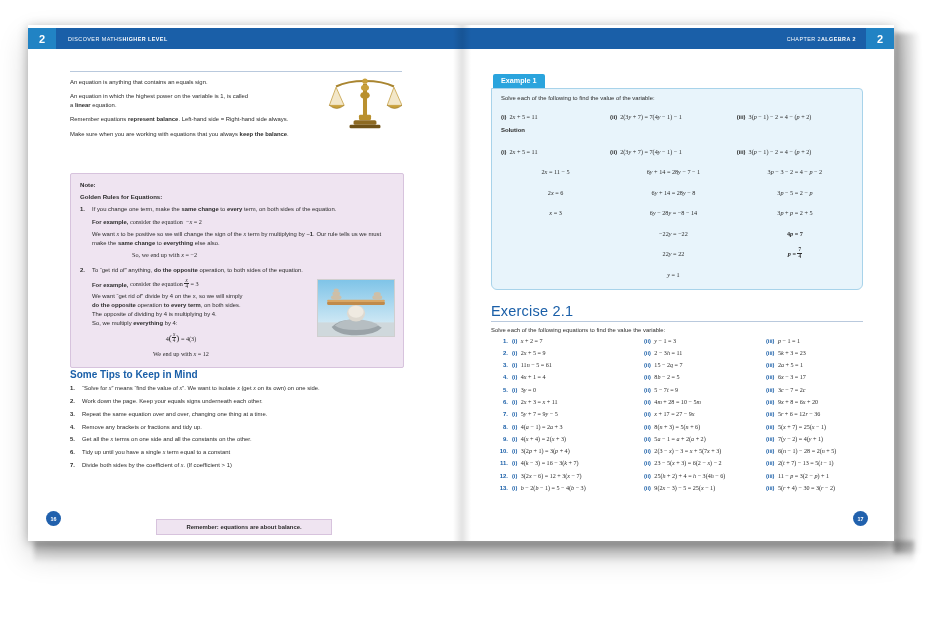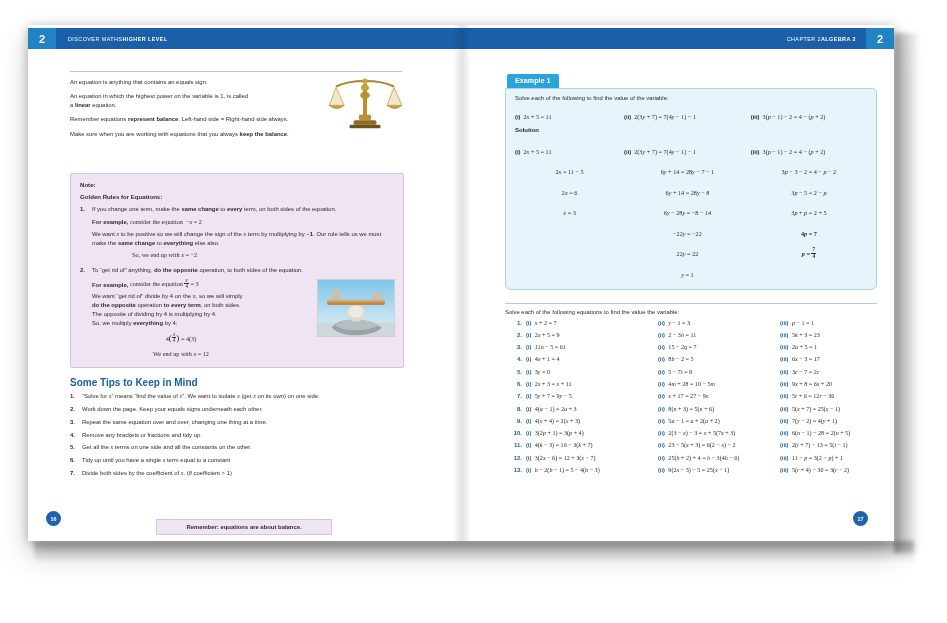--- a/index.html
+++ b/index.html
@@ -79,39 +79,39 @@
   .note-inner .lbl{font-size:6.1px;font-weight:bold;color:#2b2b2b;margin-bottom:5px;}
   .olist{margin:0;padding:0;list-style:none;}
   .olist>li{position:relative;padding-left:12px;margin-bottom:4px;font-size:5.9px;line-height:1.5;color:#2b2b2b;}
   .olist>li>.num{position:absolute;left:0;top:0;font-weight:bold;}
   .sub{margin-top:3px;}
   .indentline{margin-left:40px;margin-top:3px;}
   .stones{
     position:absolute;left:246px;top:105px;width:76px;height:56px;border:1px solid #cfcfcf;
   }
 
-  .tips{position:absolute;left:42px;top:352px;width:332px;}
+  .tips{position:absolute;left:42px;top:344px;width:332px;}
   .tips .h2{color:#1a5fa8;font-size:10px;font-weight:bold;margin-bottom:4px;}
   .remember{
     position:absolute;left:128px;top:494px;width:174px;height:14px;
     background:#efe4f1;border:1px solid #d7c3dd;
     display:flex;align-items:center;justify-content:center;
     font-size:5.9px;font-weight:bold;color:#2b2b2b;
   }
 
   .pgnum{
     position:absolute;width:15px;height:15px;border-radius:50%;
     background:#2161ad;color:#fff;font-size:5.4px;font-weight:bold;
     display:flex;align-items:center;justify-content:center;
   }
   .pgnum-l{left:18px;top:486px;}
   .pgnum-r{left:392px;top:486px;}
 
   
-  .rp{position:absolute;left:44px;top:44px;width:372px;}
+  .rp{position:absolute;left:30px;top:44px;width:372px;}
   .ex-tab{
     display:inline-block;background:#2aa4dd;color:#fff;font-weight:bold;
     font-size:7.2px;padding:2.5px 8px 3px 8px;border-radius:2px 2px 0 0;
     position:relative;left:2px;
   }
   .ex-box{
     border:1px solid #a8d3ea;background:#e8f4fb;border-radius:0 4px 6px 6px;
     padding:6px 9px 8px 9px;margin-top:0;
   }
   .ex-lead{font-size:5.9px;color:#2b2b2b;margin-bottom:4px;}
@@ -331,20 +331,21 @@
                   <div><span class="mth">3<i>p</i> + <i>p</i> = 2 + 5</span></div>
                   <div><span class="mth" style="font-weight:bold;">4<i>p</i> = 7</span></div>
                   <div><span class="mth" style="font-weight:bold;"><i>p</i> = <span class="frac"><span class="n">7</span><span class="d">4</span></span></span></div>
                 </div>
               </div>
             </div>
           </div>
         </div>
 
         <div style="margin-top:13px;">
+          <div class="ex-title">Exercise 2.1</div>
           <div class="rule"></div>
           <div class="ex-lead2">Solve each of the following equations to find the value the variable:</div>
 
           <div>
 
             <div class="qrow">
               <div class="qnum">1.</div>
               <div class="qitem qc1">
                   <span class="qi-label">(i)</span>
                   <span class="qi-eq"><i>x</i> + 2 = 7</span>

